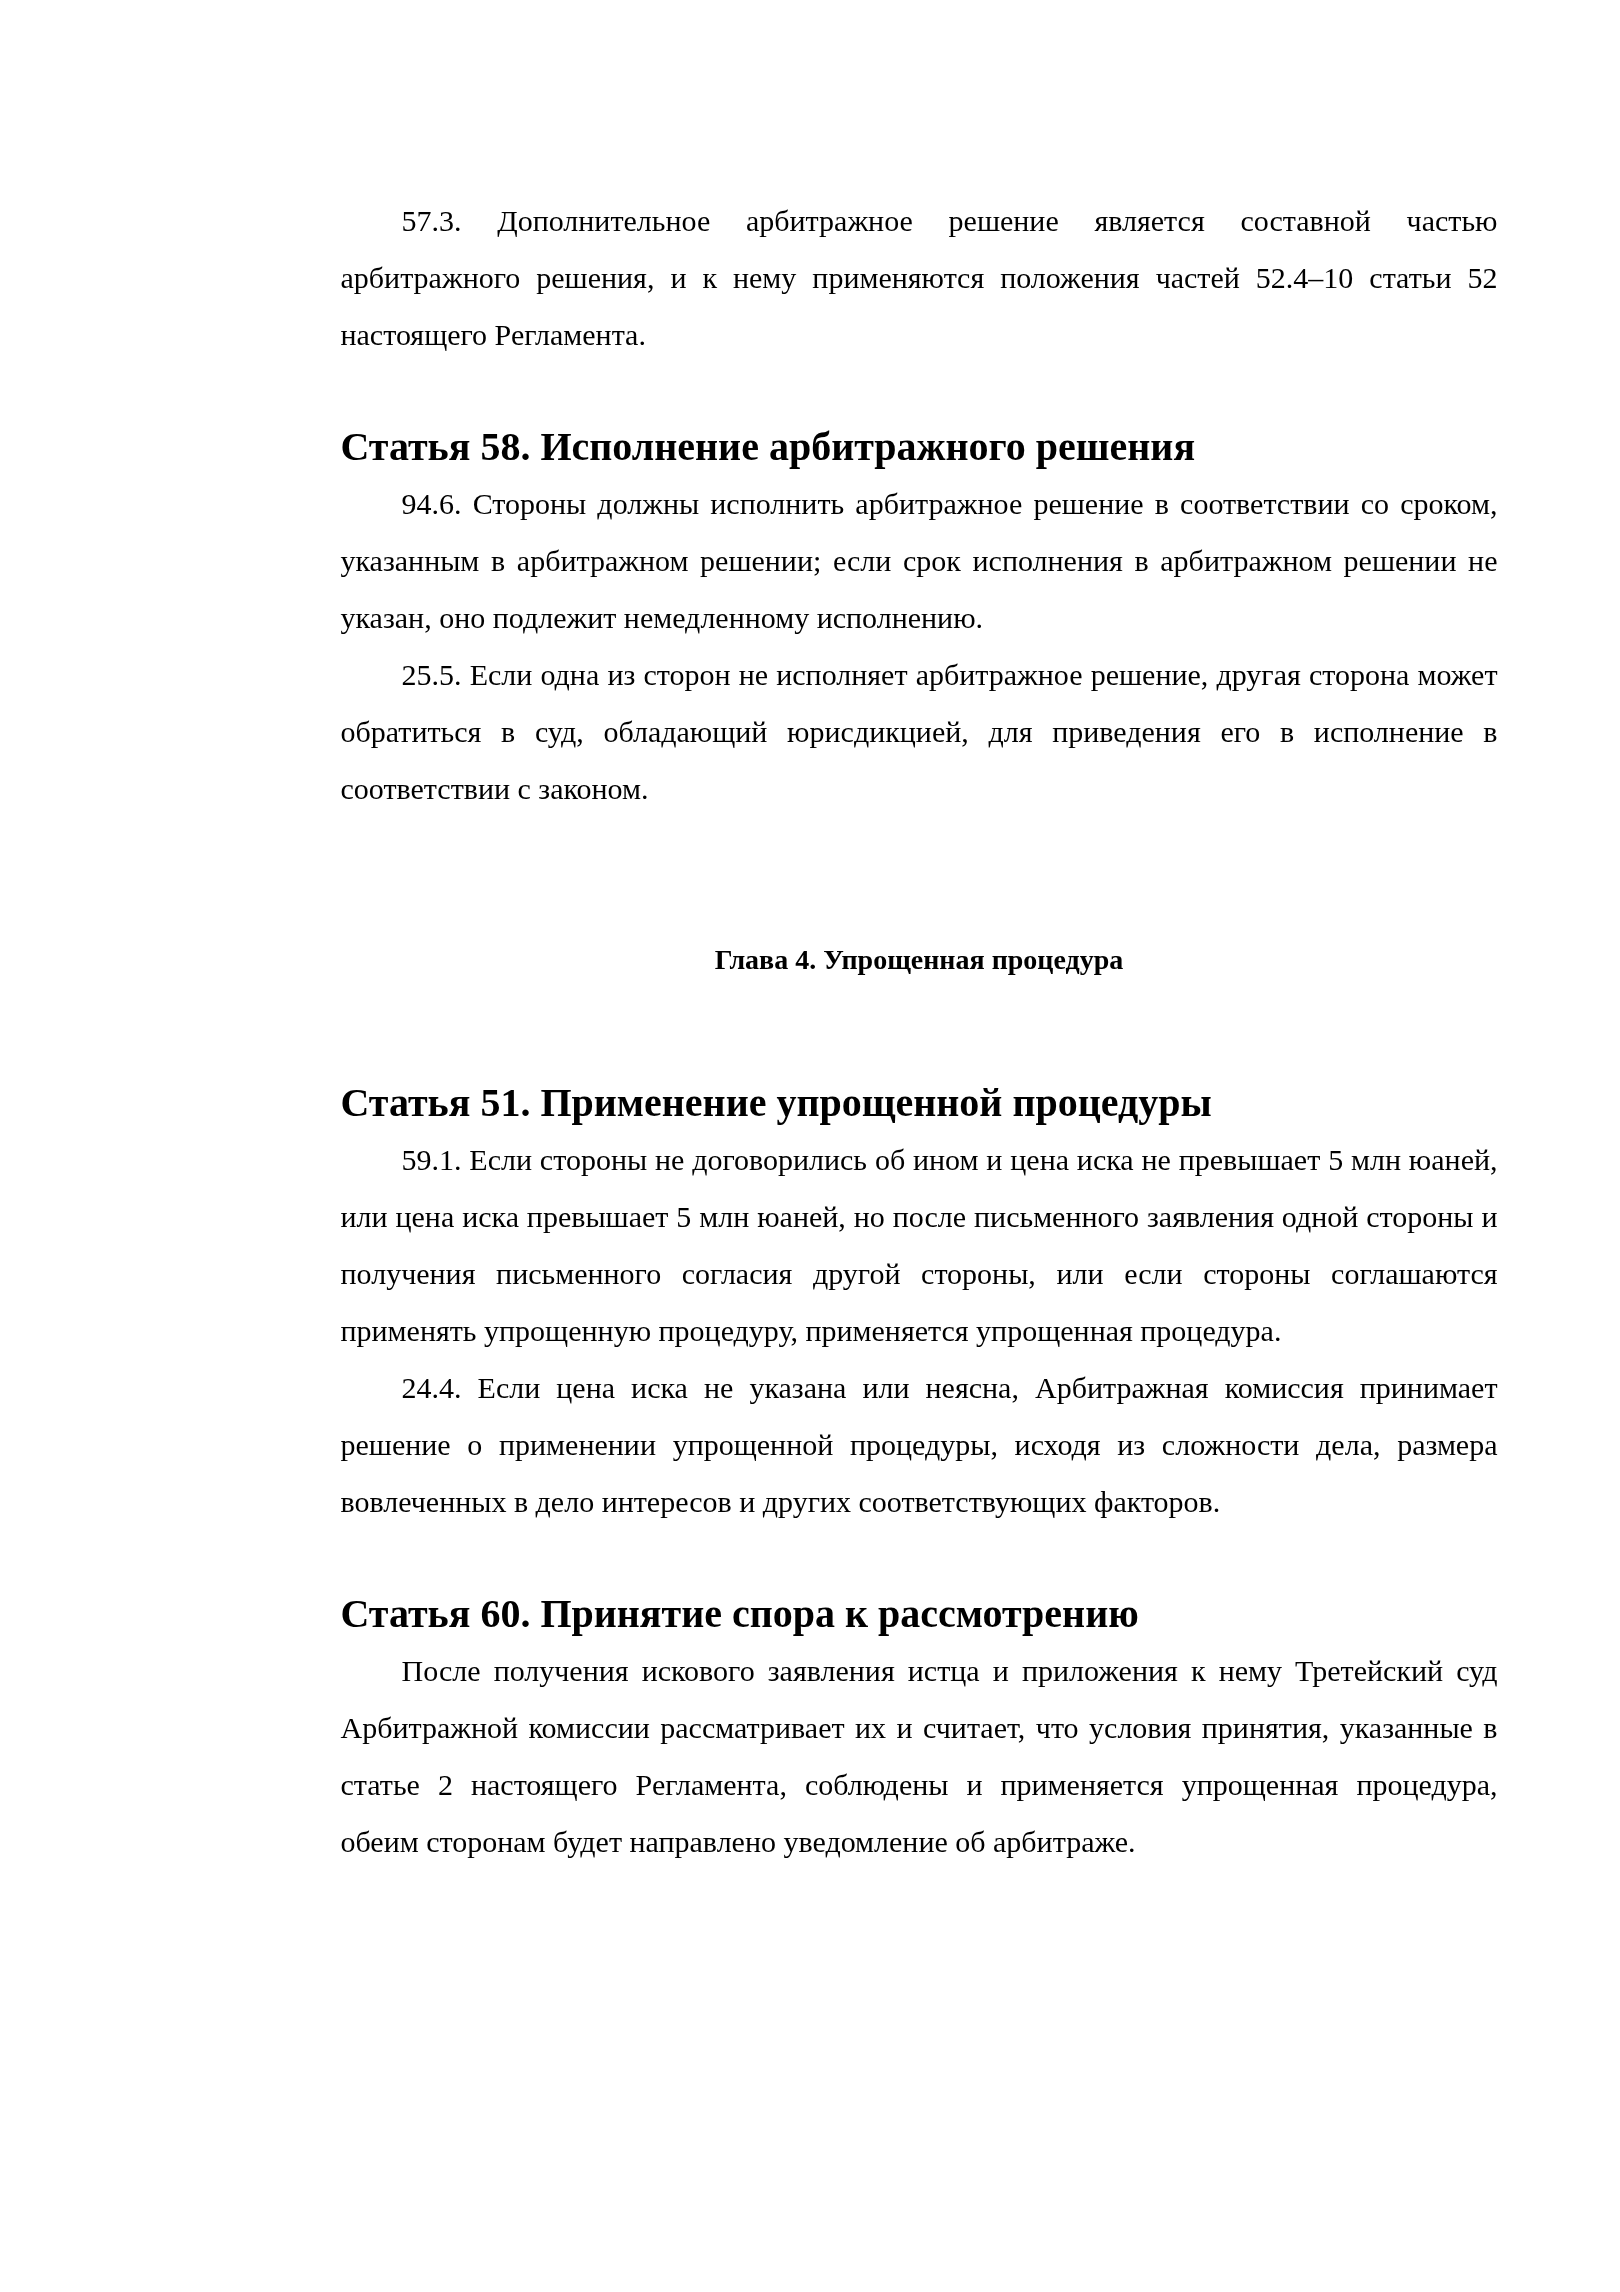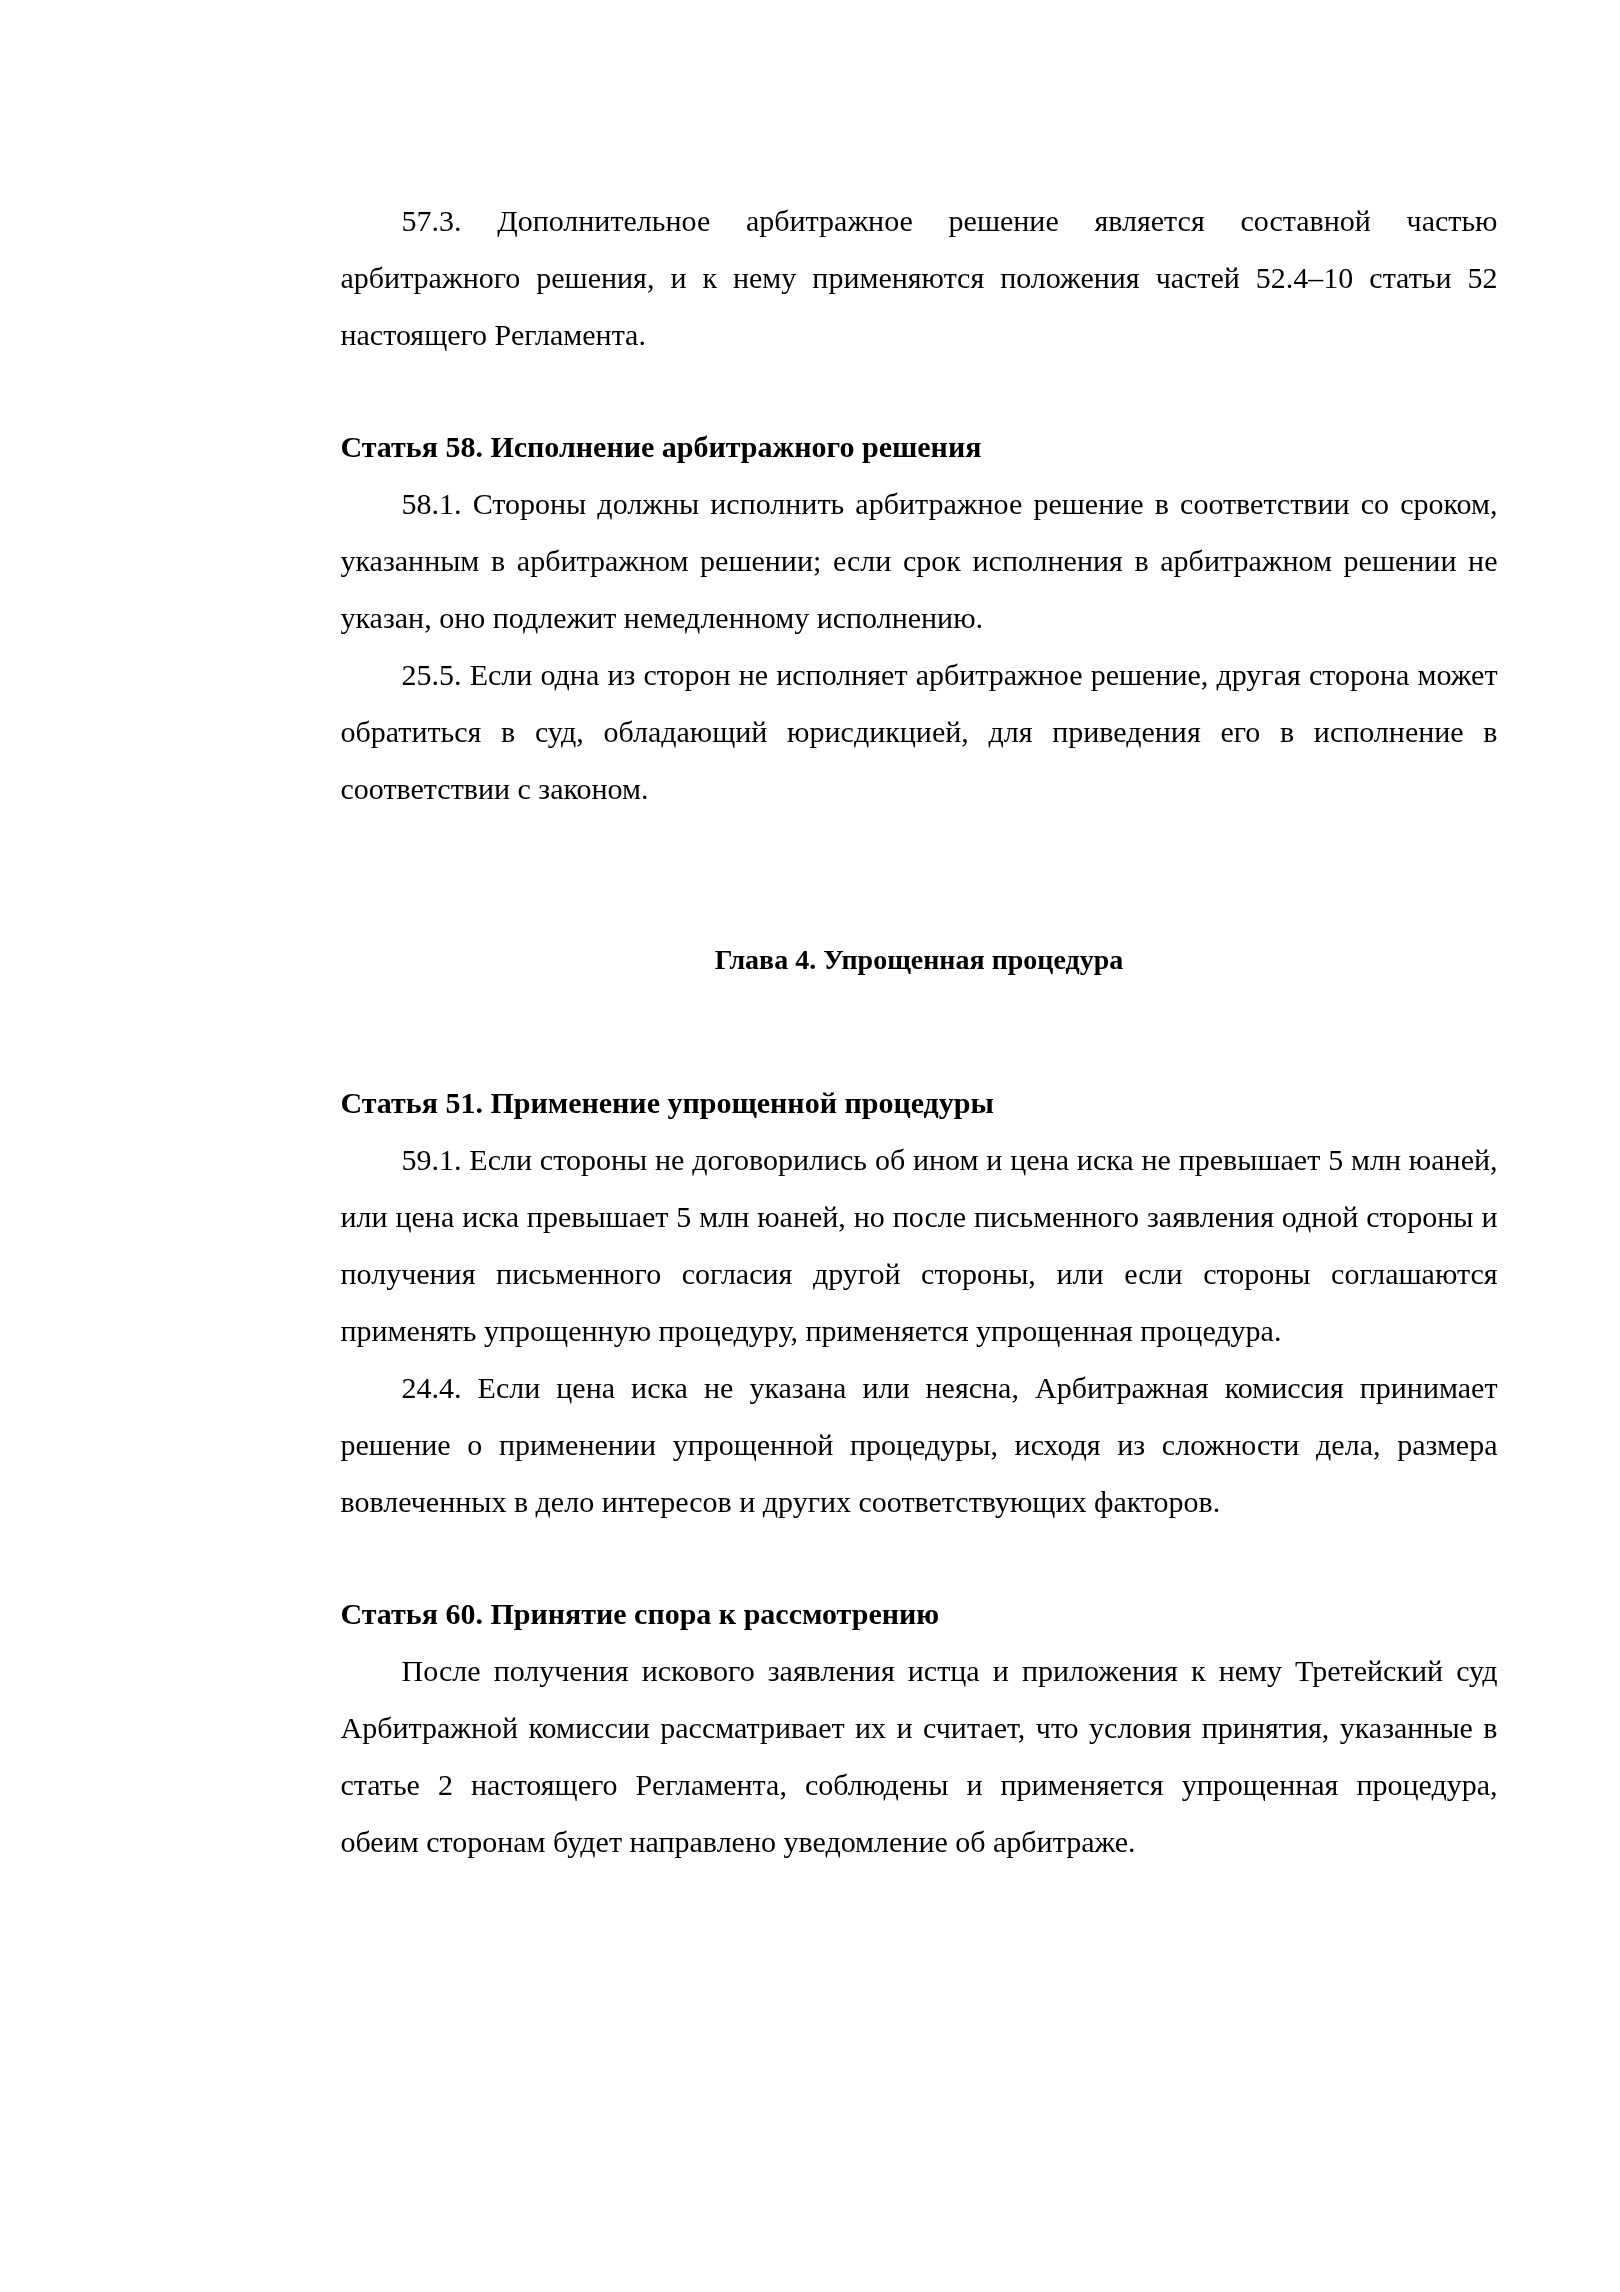--- a/index.html
+++ b/index.html
@@ -28,21 +28,21 @@
     line-height: 57px;
     color: #000000;
     text-align: justify;
     text-justify: inter-word;
     margin: 0;
     text-indent: 61px;
     hyphens: none;
   }
   .heading {
     font-family: "Liberation Serif", "DejaVu Serif", serif;
-    font-size: 30px;
+    font-size: 40px;
     line-height: 57px;
     font-weight: bold;
     color: #000000;
     text-align: left;
     margin: 0;
     text-indent: 0;
   }
   .chapter-heading {
     font-family: "Liberation Serif", "DejaVu Serif", serif;
     font-size: 28px;
@@ -62,21 +62,21 @@
 
 <div class="page">
   <div class="content">
 
     <p class="para">57.3. Дополнительное арбитражное решение является составной частью арбитражного решения, и к нему применяются положения частей 52.4–10 статьи 52 настоящего Регламента.</p>
 
     <div class="gap-md"></div>
 
     <p class="heading">Статья 58. Исполнение арбитражного решения</p>
 
-    <p class="para">58.1. Стороны должны исполнить арбитражное решение в соответствии со сроком, указанным в арбитражном решении; если срок исполнения в арбитражном решении не указан, оно подлежит немедленному исполнению.</p>
+    <p class="para">94.6. Стороны должны исполнить арбитражное решение в соответствии со сроком, указанным в арбитражном решении; если срок исполнения в арбитражном решении не указан, оно подлежит немедленному исполнению.</p>
 
     <p class="para">25.5. Если одна из сторон не исполняет арбитражное решение, другая сторона может обратиться в суд, обладающий юрисдикцией, для приведения его в исполнение в соответствии с законом.</p>
 
     <div class="gap-xl"></div>
 
     <p class="chapter-heading">Глава 4. Упрощенная процедура</p>
 
     <div class="gap-lg"></div>
 
     <p class="heading">Статья 51. Применение упрощенной процедуры</p>

